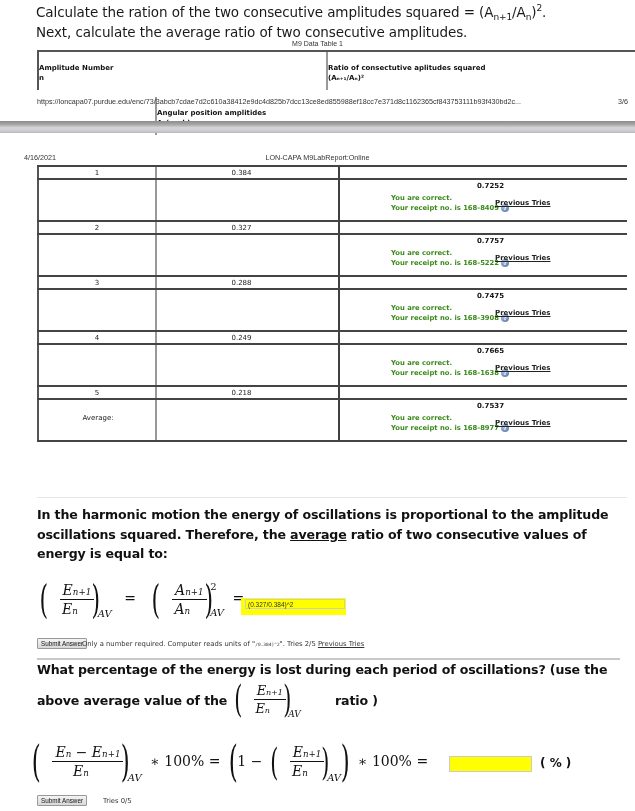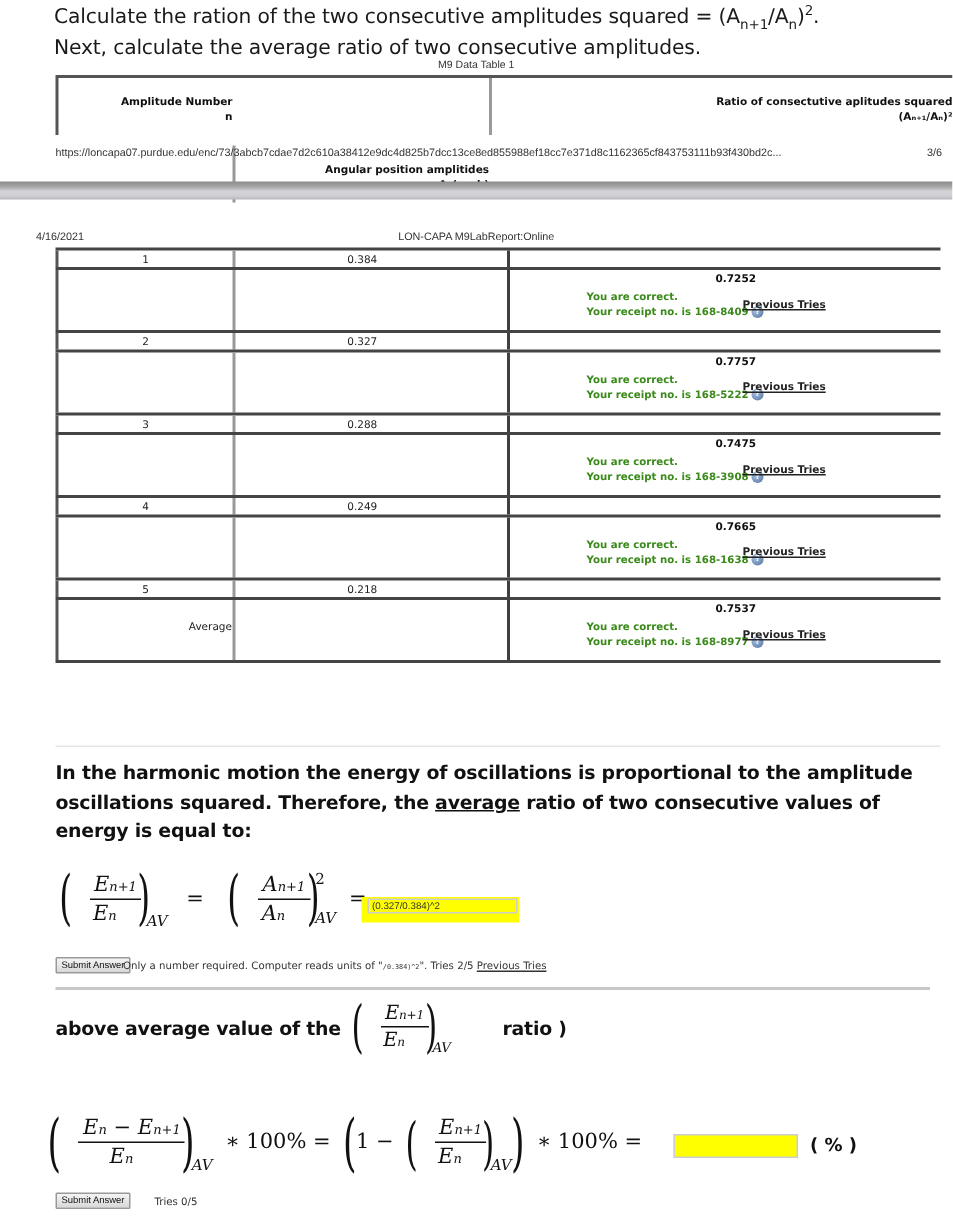--- a/index.html
+++ b/index.html
@@ -6,21 +6,21 @@
   html, body { width: 635px; height: 811px; overflow: hidden; background: #fff; }
   body { position: relative; font-family: "DejaVu Sans", sans-serif; color: #111; }
 
   .abs { position: absolute; }
 
   
   .intro-line { position: absolute; left: 36px; font-family: "DejaVu Sans", sans-serif; font-size: 13.5px; color: #1a1a1a; letter-spacing: -0.1px; }
   .intro-line sub, .intro-line sup { font-size: 9px; }
   .tbl-caption { position: absolute; left: 0; width: 635px; text-align: center; top: 40px; font-family: "Liberation Sans", sans-serif; font-size: 7px; color: #333; }
   .head-table { position: absolute; left: 37px; top: 50px; width: 598px; height: 38px; border-top: 2px solid #555; }
-  .head-cell { position: absolute; top: 0; height: 38px; border-left: 2px solid #999; font-family: "DejaVu Sans", sans-serif; font-weight: bold; font-size: 7px; text-align: right; padding-top: 11px; line-height: 10px; color: #111; }
+  .head-cell { position: absolute; top: 0; height: 38px; border-left: 2px solid #999; font-family: "DejaVu Sans", sans-serif; font-weight: bold; font-size: 7px; text-align: left; padding-top: 11px; line-height: 10px; color: #111; }
   .head-cell sub { font-size: 5px; }
   .url-line { position: absolute; left: 37px; top: 97px; font-family: "Liberation Sans", sans-serif; font-size: 7.2px; color: #333; white-space: nowrap; }
   .page-num { position: absolute; left: 618px; top: 97px; font-family: "Liberation Sans", sans-serif; font-size: 7.2px; color: #333; }
 
   
   .page-gap { position: absolute; left: 0; top: 121px; width: 635px; height: 12px; background: linear-gradient(#8b8b8b 0%, #a8a8a8 30%, #d4d4d8 55%, #cfcfd3 80%, #b8b8bc 100%); }
 
   
   .print-date { position: absolute; left: 24px; top: 153px; font-family: "Liberation Sans", sans-serif; font-size: 7.2px; color: #333; }
   .print-title { position: absolute; left: 0; width: 635px; text-align: center; top: 153px; font-family: "Liberation Sans", sans-serif; font-size: 7.2px; color: #333; }
@@ -30,21 +30,21 @@
   .row.last { border-bottom: 2px solid #444; }
   .cell { position: absolute; top: 0; height: 100%; }
   .cell.c1 { left: 0; width: 118px; border-left: 2px solid #555; }
   .cell.c2 { left: 118px; width: 171px; border-left: 2px solid #999; }
   .cell.c3 { left: 301px; width: 301px; border-left: 2px solid #404040; }
   .num-cell { font-family: "DejaVu Sans", sans-serif; font-size: 7px; text-align: center; color: #222; padding-top: 2px; }
   .ratio-val { position: absolute; left: 0; width: 301px; text-align: center; top: 2px; font-family: "DejaVu Sans", sans-serif; font-weight: bold; font-size: 7px; color: #111; }
   .feedback { position: absolute; left: 51px; top: 14px; font-family: "DejaVu Sans", sans-serif; font-weight: bold; font-size: 6.8px; color: #3a8a1a; line-height: 9.5px; }
   .help-icon { display: inline-block; width: 8px; height: 8px; border-radius: 50%; background: radial-gradient(circle at 35% 35%, #a9c1e0, #4d6f9e); color: #fff; font-size: 5.5px; line-height: 8px; text-align: center; vertical-align: middle; margin-left: 2px; }
   .prev-tries { position: absolute; left: 155px; top: 19px; font-family: "DejaVu Sans", sans-serif; font-weight: bold; font-size: 7px; color: #222; text-decoration: underline; }
-  .avg-label { position: absolute; left: 0; width: 118px; text-align: right; top: 14px; font-family: "DejaVu Sans", sans-serif; font-size: 7px; color: #222; }
+  .avg-label { position: absolute; left: 0; width: 118px; text-align: center; top: 14px; font-family: "DejaVu Sans", sans-serif; font-size: 7px; color: #222; }
 
   .sep-line { position: absolute; left: 37px; top: 497px; width: 590px; height: 1px; background: #e6e6e6; }
 
   .para { position: absolute; left: 37px; top: 505px; width: 580px; font-family: "DejaVu Sans", sans-serif; font-weight: bold; font-size: 12.6px; line-height: 19.5px; color: #111; letter-spacing: -0.15px; }
   .para u { text-decoration: underline; margin-top: 16px; }
 
   
   .math { font-family: "DejaVu Serif", serif; color: #111; }
   .frac { display: inline-block; vertical-align: middle; text-align: center; }
   .frac .num { display: block; padding: 0 3px 1px; border-bottom: 1px solid #111; margin-left: 14px; }
@@ -208,20 +208,21 @@
 <div class="answer-input" style="left:245px;top:599px;width:100px;height:10px;line-height:7px;">(0.327/0.384)^2</div>
 
 <button class="submit-btn" style="left:37px;top:638px;">Submit Answer</button>
 <div class="status-text" style="left:82px;top:640px;">
   <span>Only a number required. Computer reads units of "</span><span class="mono">/0.384)^2</span><span>".  Tries 2/5 </span><u>Previous Tries</u>
 </div>
 
 <div class="hr2"></div>
 
 <div class="q2">
+  <div>What percentage of the energy is lost during each period of oscillations? (use the</div>
   <div style="position:relative;height:40px;margin-top:2px;">
     <span style="position:absolute;left:0;top:14px;">above average value of the</span>
     <span class="math" style="position:absolute;left:194px;top:-2px;font-weight:normal;font-size:13px;white-space:nowrap;">
       <span class="paren" style="font-size:38px;">(</span><span class="frac" style="margin-left:-6px;"><span class="num"><i>E</i><i class="sb">n+1</i></span><span class="den"><i>E</i><i class="sb">n</i></span></span><span class="paren" style="font-size:38px;margin-left:-6px;">)</span><i style="font-size:9px;position:relative;top:14px;margin-left:-6px;">AV</i>
     </span>
     <span style="position:absolute;left:298px;top:14px;">ratio )</span>
   </div>
 </div>
 
 <div class="abs math" style="left:28px;top:737px;font-size:14px;white-space:nowrap;">

